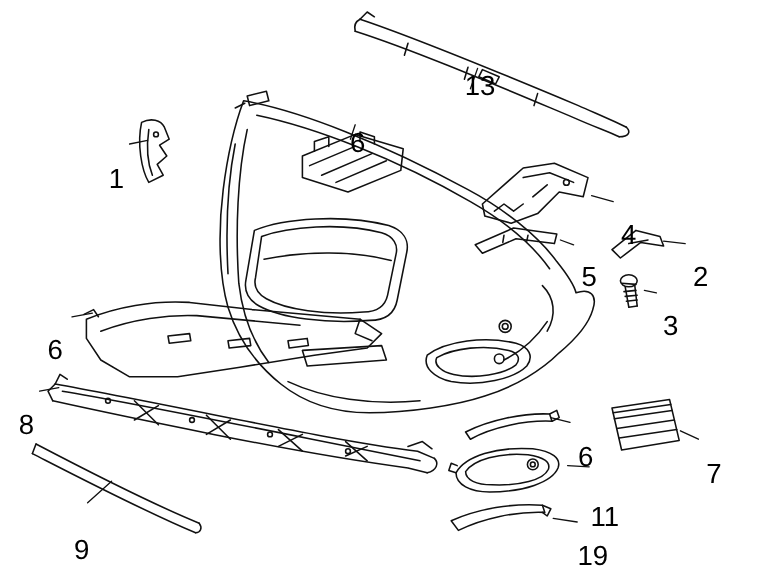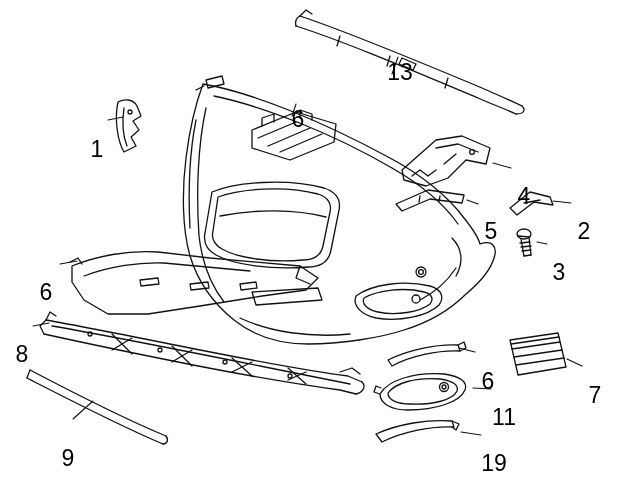--- a/index.html
+++ b/index.html
@@ -200,18 +200,18 @@
   <div class="callout" style="left:97px;top:122px">1</div>
   <div class="callout" style="left:584px;top:204px">2</div>
   <div class="callout" style="left:559px;top:245px">3</div>
   <div class="callout" style="left:524px;top:169px">4</div>
   <div class="callout" style="left:491px;top:204px">5</div>
   <div class="callout" style="left:488px;top:354px">6</div>
   <div class="callout" style="left:595px;top:368px">7</div>
   <div class="callout" style="left:22px;top:327px">8</div>
   <div class="callout" style="left:68px;top:431px">9</div>
   <div class="callout" style="left:46px;top:265px">6</div>
-  <div class="callout" style="left:504px;top:390px">11</div>
+  <div class="callout" style="left:504px;top:404px">11</div>
   <div class="callout" style="left:494px;top:436px">19</div>
   <div class="callout" style="left:400px;top:45px">13</div>
   <div class="callout" style="left:298px;top:92px">6</div>
 
 </div>
 
 </body></html>

